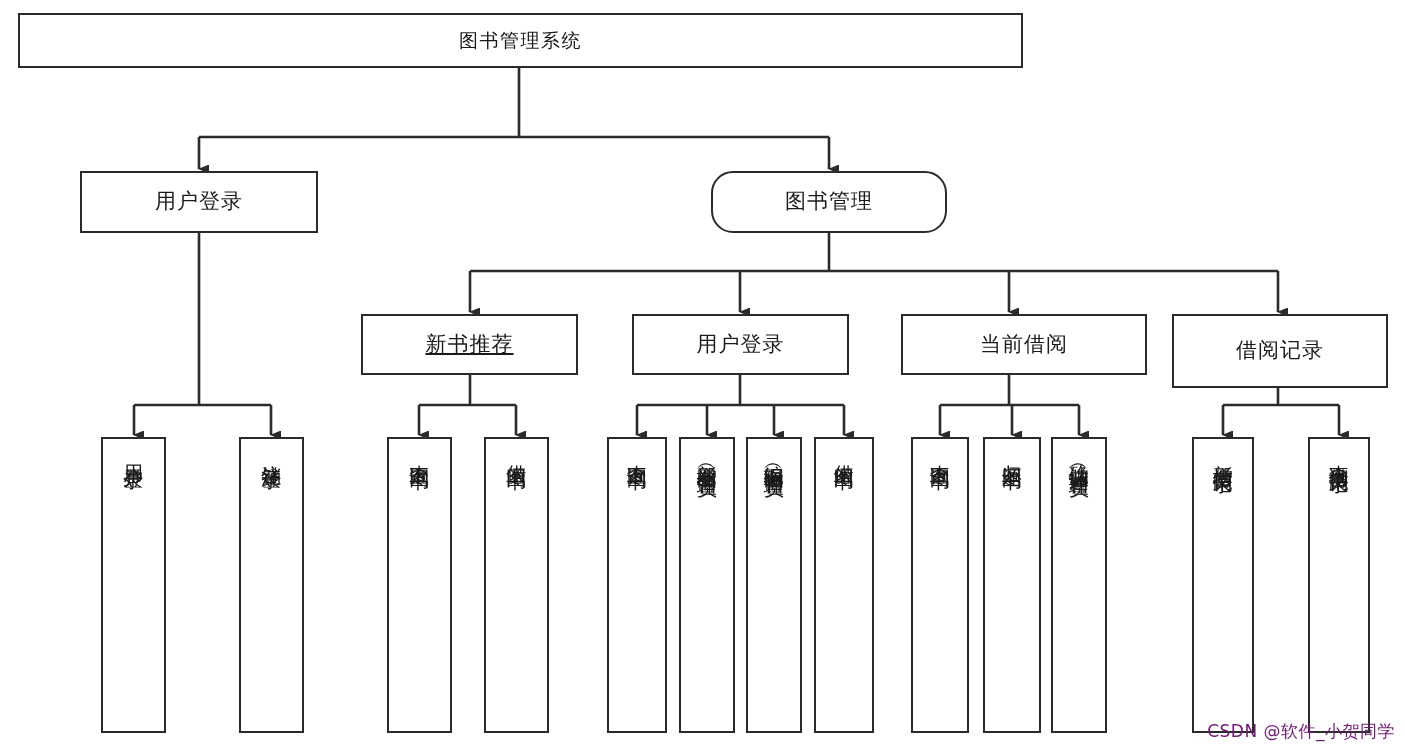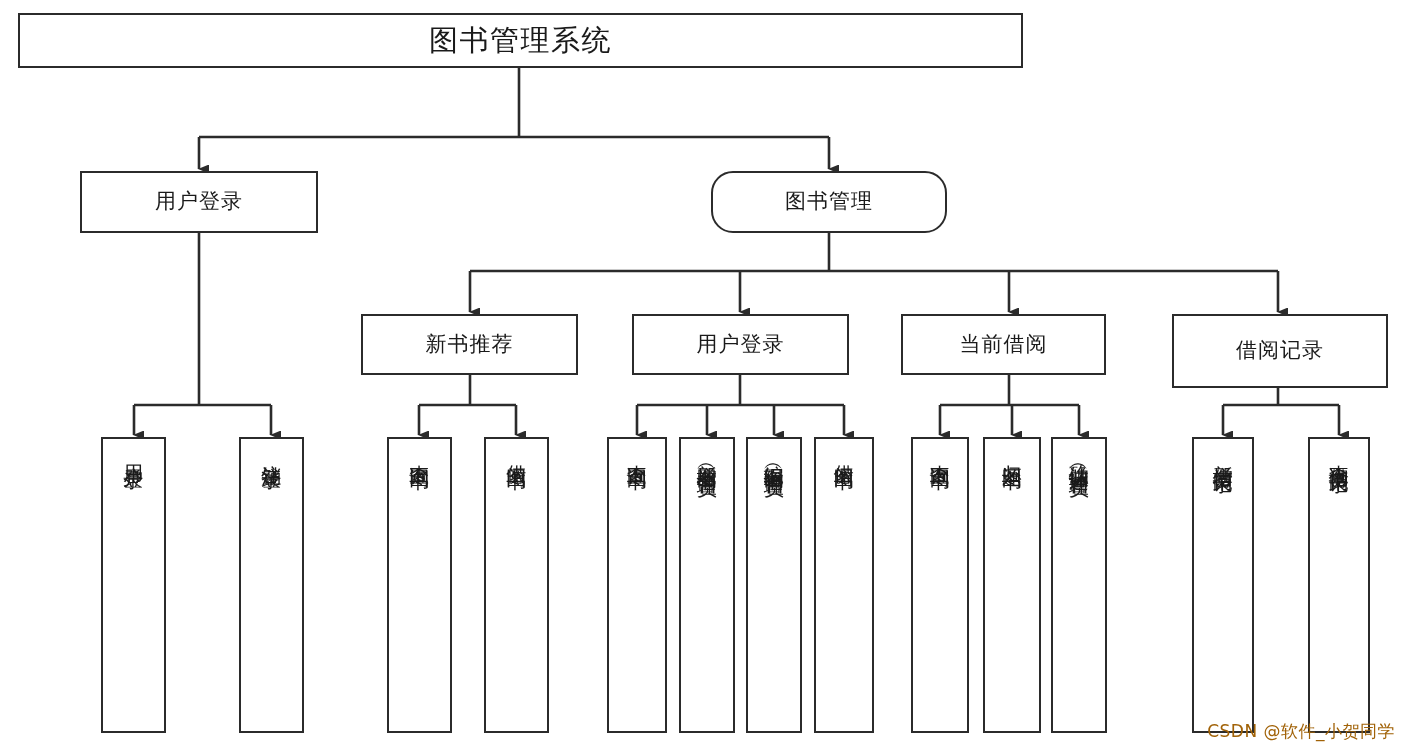--- a/index.html
+++ b/index.html
@@ -35,21 +35,21 @@
     align-items: center;
     justify-content: center;
     color: #1a1a1a;
   }
   .node.horiz {
     font-size: 21px;
     line-height: 1.2;
     letter-spacing: 1px;
   }
   .node.root {
-    font-size: 29px;
+    font-size: 19px;
     letter-spacing: 1.5px;
   }
   .node.leaf {
     align-items: flex-start;
     justify-content: center;
     padding-top: 10px;
   }
   .node.leaf .vtext {
     writing-mode: vertical-rl;
     text-orientation: upright;
@@ -57,21 +57,21 @@
     line-height: 1.12;
     letter-spacing: 2px;
     white-space: nowrap;
     color: #1a1a1a;
   }
   .watermark {
     position: absolute;
     right: 10px;
     bottom: 4px;
     font-size: 17px;
-    color: #a16207;
+    color: #701a75;
     letter-spacing: 0.5px;
     white-space: nowrap;
     font-family: "DejaVu Sans", "Liberation Sans", sans-serif;
   }
 </style>
 </head>
 <body>
 
 <div id="canvas">
 
@@ -121,27 +121,27 @@
   <div id="nodes-layer">
       <div class="node root horiz" style="left: 18px; top: 13px; width: 1005px; height: 55px;">
         <span>图书管理系统</span>
       </div>
       <div class="node level1 horiz" style="left: 80px; top: 171px; width: 238px; height: 62px;">
         <span>用户登录</span>
       </div>
       <div class="node level1 horiz" style="left: 711px; top: 171px; width: 236px; height: 62px; border-radius: 22px;">
         <span>图书管理</span>
       </div>
-      <div class="node level2 horiz" style="left: 361px; top: 314px; width: 217px; height: 61px;">
+      <div class="node level2 horiz" style="left: 361px; top: 314px; width: 217px; height: 61px; text-decoration: underline;">
         <span>新书推荐</span>
       </div>
       <div class="node level2 horiz" style="left: 632px; top: 314px; width: 217px; height: 61px;">
         <span>用户登录</span>
       </div>
-      <div class="node level2 horiz" style="left: 901px; top: 314px; width: 205px; height: 61px;">
+      <div class="node level2 horiz" style="left: 901px; top: 314px; width: 246px; height: 61px;">
         <span>当前借阅</span>
       </div>
       <div class="node level2 horiz" style="left: 1172px; top: 314px; width: 216px; height: 74px;">
         <span>借阅记录</span>
       </div>
       <div class="node level3 leaf" style="left: 101px; top: 437px; width: 65px; height: 296px;">
         <span class="vtext">用户登录</span>
       </div>
       <div class="node level3 leaf" style="left: 239px; top: 437px; width: 65px; height: 296px;">
         <span class="vtext">注销登录</span>

